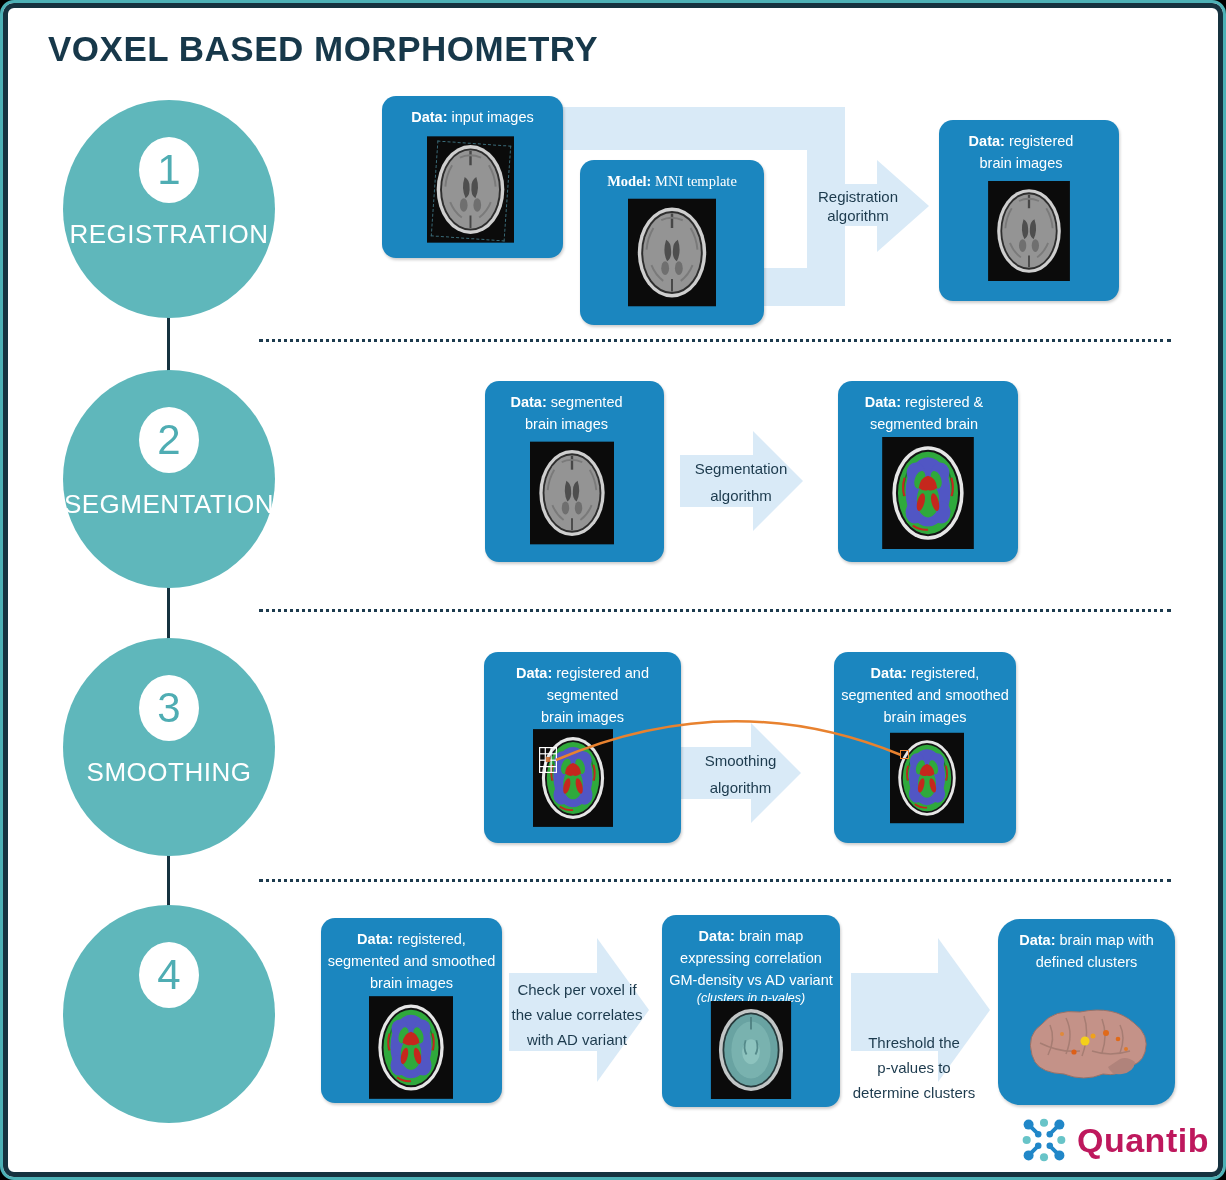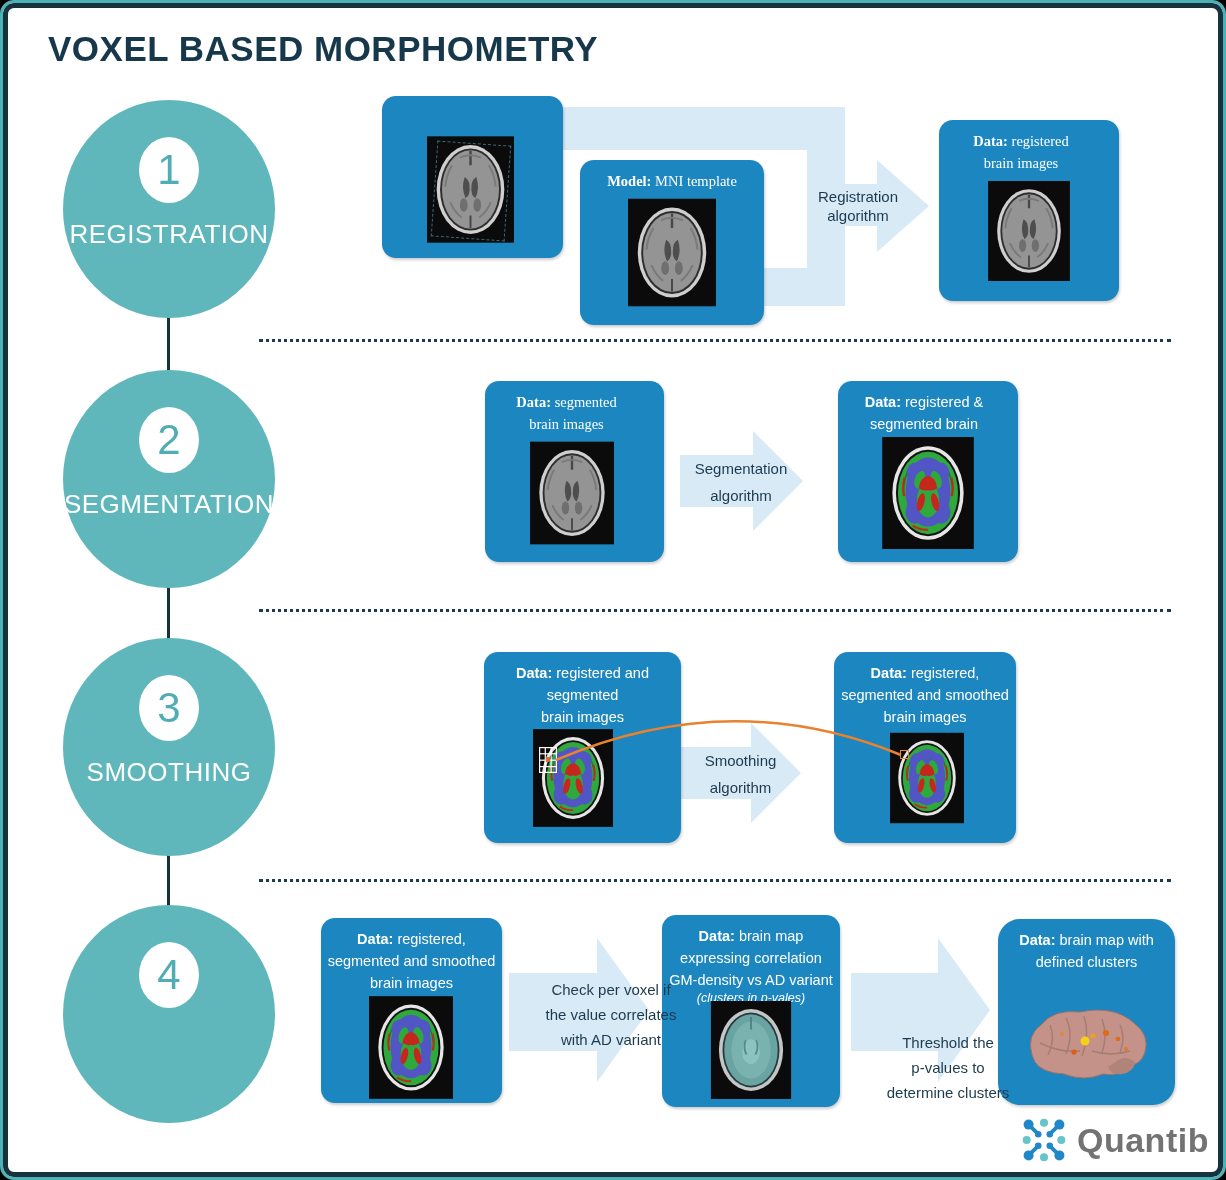--- a/index.html
+++ b/index.html
@@ -15,41 +15,41 @@
            border-radius:50%;background:#fff;display:flex;align-items:center;justify-content:center;}
   .num{color:#4fadb3;font-size:42px;line-height:1;}
   .step-label{position:absolute;top:119px;left:0;width:100%;text-align:center;color:#fff;
               font-size:26px;letter-spacing:.5px;white-space:nowrap;}
   .sep{position:absolute;left:256px;width:912px;height:0;border-top:3px dotted #1d3b4e;z-index:0;}
   
   .box{position:absolute;background:#1b86bf;border-radius:14px;color:#fff;text-align:center;
        box-shadow:1px 2px 3px rgba(0,0,0,.2);z-index:2;}
   .cap{padding:10px 4px 0 4px;font-size:14.5px;line-height:22px;white-space:pre-line;}
   .cap .b{font-weight:bold;}
-  .cap-narrow{padding-left:20px;padding-right:36px;font-family:Liberation Serif, serif;}
+  .cap-narrow{padding-left:20px;padding-right:36px;}
   .note{font-size:12.5px;font-style:italic;line-height:15px;}
   .brain{position:absolute;}
   .brain svg{display:block;}
   
   .band,.arrow-body{position:absolute;background:#d9eaf7;z-index:1;}
   .tri{position:absolute;width:0;height:0;z-index:1;}
   .arrow-label{position:absolute;color:#1c3a4d;font-size:15px;text-align:center;
                white-space:pre-line;z-index:3;}
   .al-r1{line-height:19px;}
   .al-r23{line-height:27px;}
-  .al-r4{line-height:25px;margin-left:34px;}
+  .al-r4{line-height:25px;}
   
   .dashed-rect{position:absolute;border:1.5px dashed #3a6a77;transform:rotate(4deg);z-index:3;}
   .voxel-grid{position:absolute;z-index:4;}
   .voxel-square{position:absolute;width:9px;height:9px;border:1.5px solid #e8822f;box-sizing:border-box;z-index:5;}
   .curve-svg{position:absolute;z-index:4;pointer-events:none;}
   
   .logo-icon{position:absolute;left:1016px;top:1112px;z-index:2;}
   .logo-text{position:absolute;left:1074px;top:1118px;font-size:34px;font-weight:bold;
-             color:#737373;letter-spacing:.5px;z-index:2;}
+             color:#be185d;letter-spacing:.5px;z-index:2;}
 </style>
 </head>
 <body>
 
 <svg width="0" height="0" style="position:absolute" aria-hidden="true">
 <defs>
   <g id="brainGray">
     <rect width="90" height="110" fill="#0b0b0b"></rect>
     <ellipse cx="45" cy="55" rx="35" ry="46" fill="#cfcfcf"></ellipse>
     <ellipse cx="45" cy="55" rx="31.5" ry="42.5" fill="#2e2e2e"></ellipse>
@@ -178,20 +178,21 @@
 
   <div class="band" style="left:540px;top:104px;width:302px;height:43px;"></div>
   <div class="band" style="left:745px;top:265px;width:97px;height:38px;"></div>
   <div class="band" style="left:804px;top:104px;width:38px;height:199px;"></div>
   <div class="arrow-body" style="left:842px;top:181px;width:32px;height:42px;"></div>
   <div class="tri" style="left:874px;top:157px;border-left:52px solid #d9eaf7;border-top:46px solid transparent;border-bottom:46px solid transparent;"></div>
   <div class="arrow-label al-r1" style="left:796px;top:184px;width:118px;">Registration
 algorithm</div>
 
   <div class="box" style="left:379px;top:93px;width:181px;height:162px;">
+    <div class="cap"><span class="b">Data:</span><span> input images</span></div>
     <div class="brain" style="left:45px;top:40px;">
       <svg width="87" height="107" viewBox="0 0 90 110">
           <use href="#brainGray"></use>
         </svg>
     </div>
     <div class="dashed-rect" style="left:52px;top:47px;width:72px;height:94px;"></div>
   </div>
 
   <div class="box" style="left:577px;top:157px;width:184px;height:165px;font-family:Liberation Serif, serif;">
     <div class="cap"><span class="b">Model:</span><span> MNI template</span></div>

